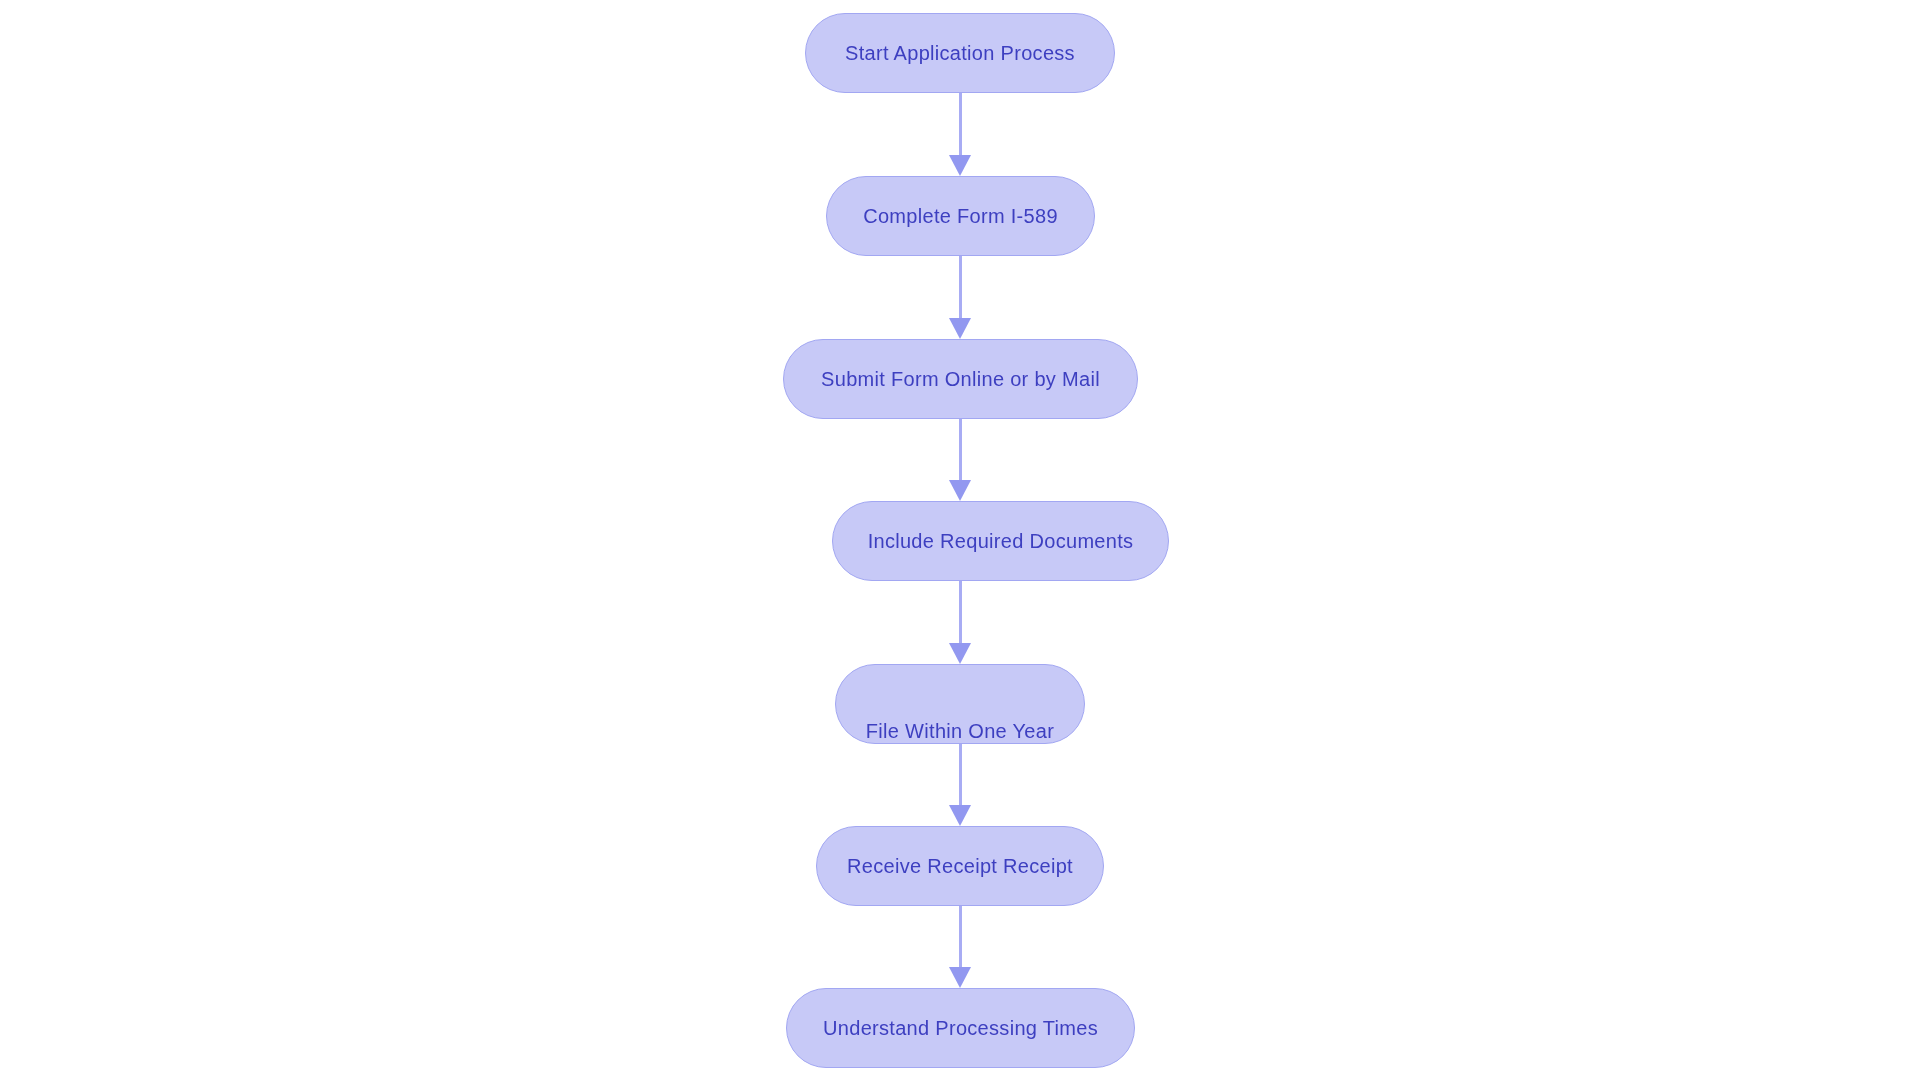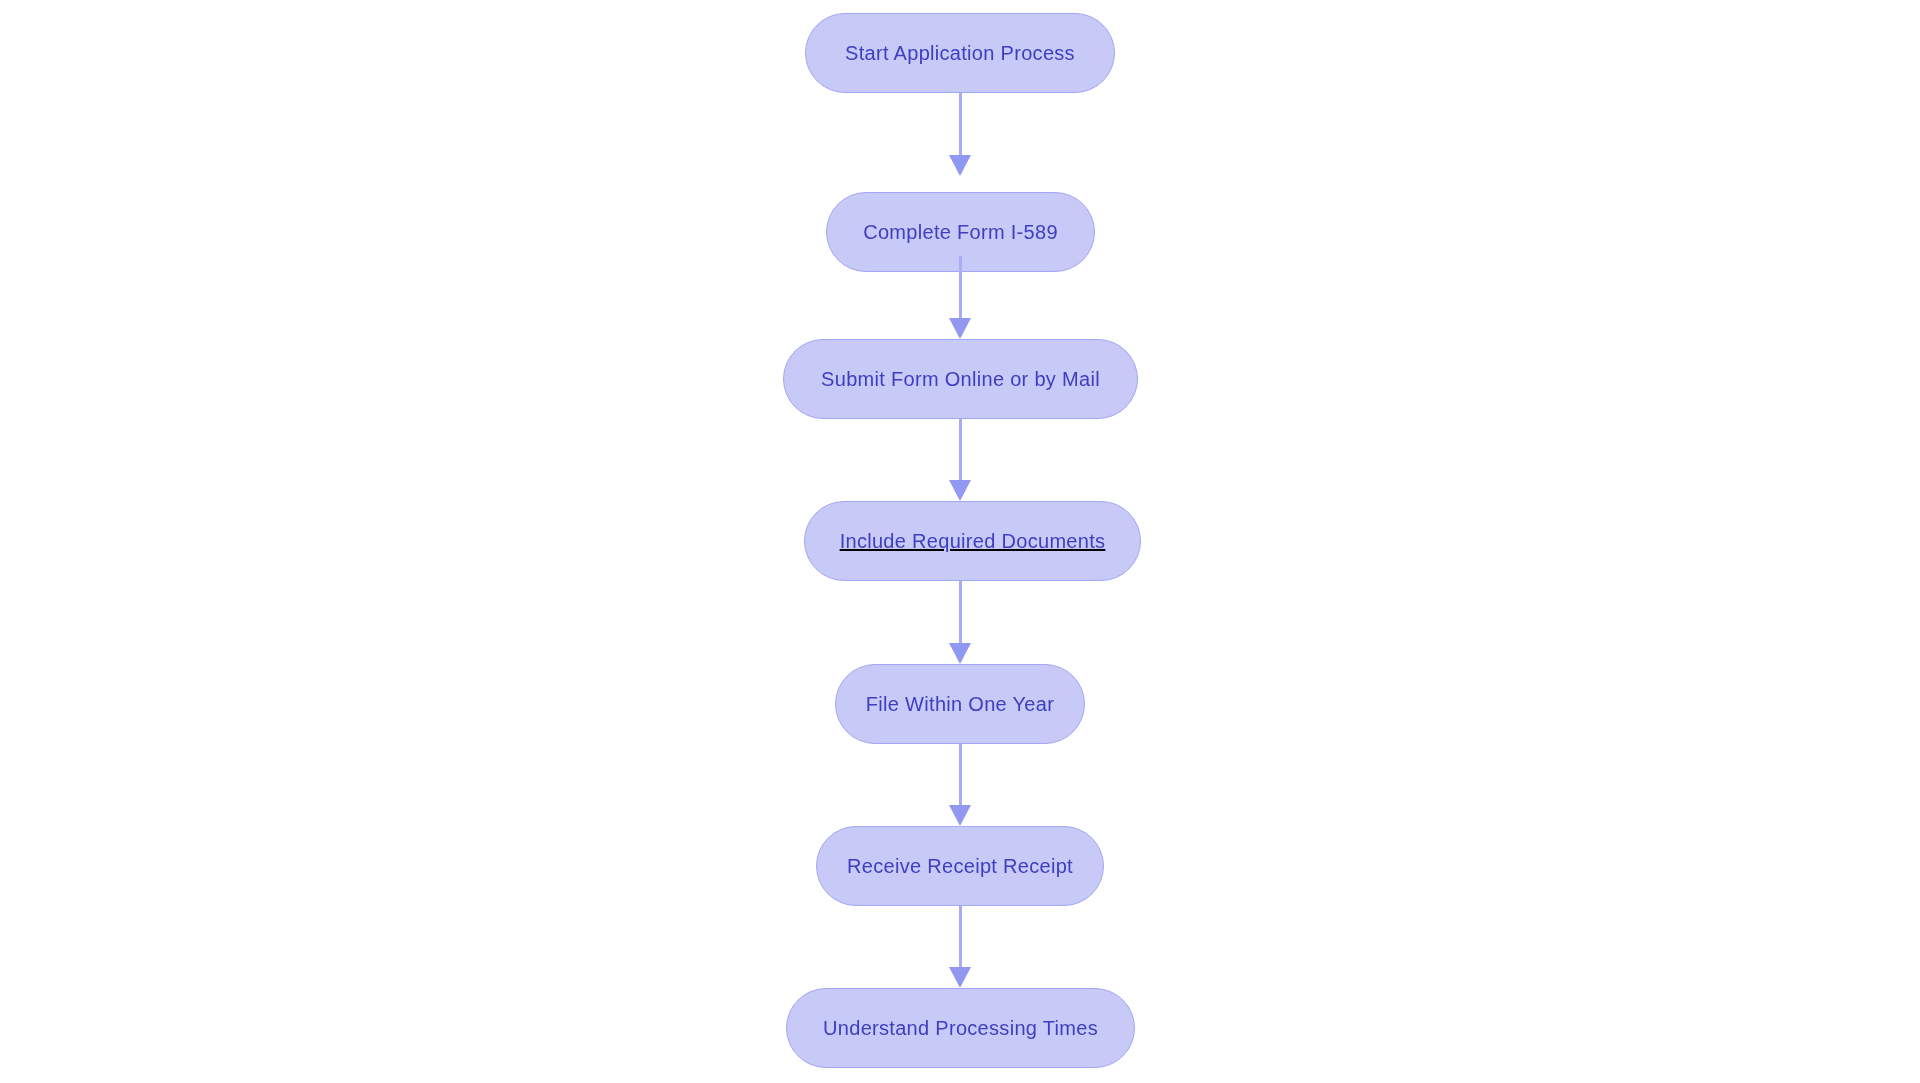--- a/index.html
+++ b/index.html
@@ -32,24 +32,24 @@
     align-items: center;
     justify-content: center;
   }
   .node span {
     color: var(--node-text);
     font-size: 20px;
     letter-spacing: 0.3px;
     white-space: nowrap;
   }
   .n1 { left: 805px; top: 13px;  width: 310px; }
-  .n2 { left: 826px; top: 192px; width: 269px; }
+  .n2 { left: 826px; top: 176px; width: 269px; }
   .n3 { left: 783px; top: 339px; width: 355px; text-align: right; }
-  .n4 { left: 804px; top: 501px; width: 337px; text-decoration: underline; }
-  .n5 { left: 835px; top: 664px; width: 250px; }
+  .n4 { left: 832px; top: 501px; width: 337px; }
+  .n5 { left: 835px; top: 664px; width: 250px; align-items: flex-end; }
   .n6 { left: 816px; top: 826px; width: 288px; }
   .n7 { left: 786px; top: 988px; width: 349px; }
   .arrow {
     position: absolute;
     left: 948px;
     width: 24px;
     display: flex;
     flex-direction: column;
     align-items: center;
   }

